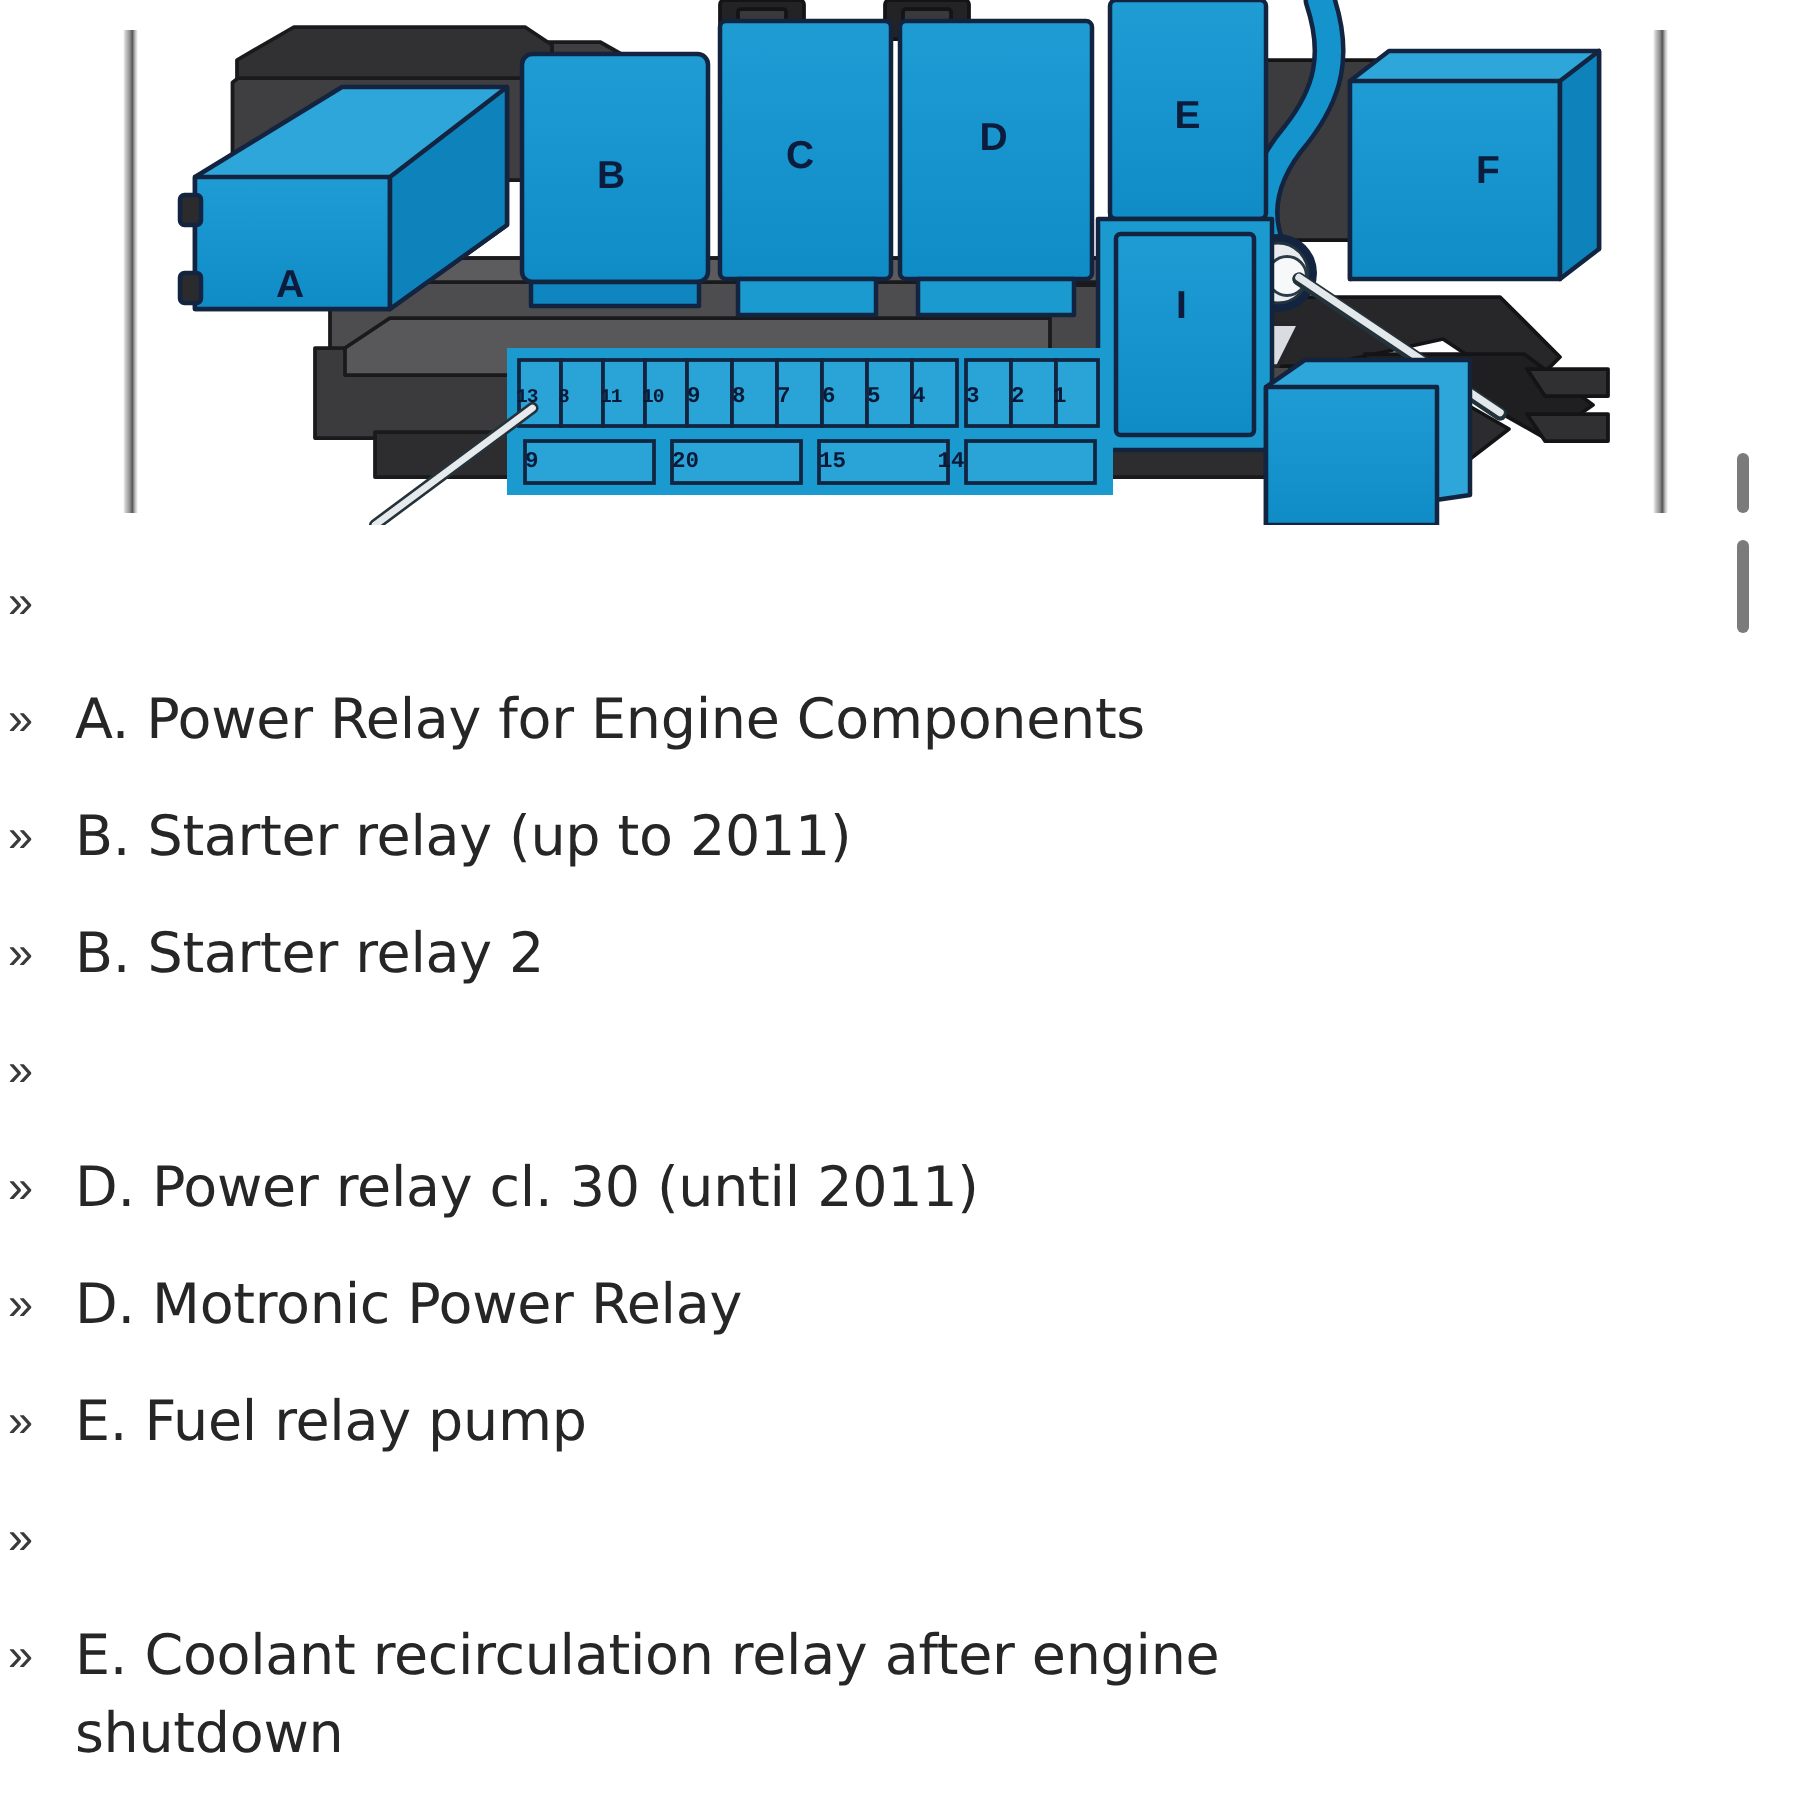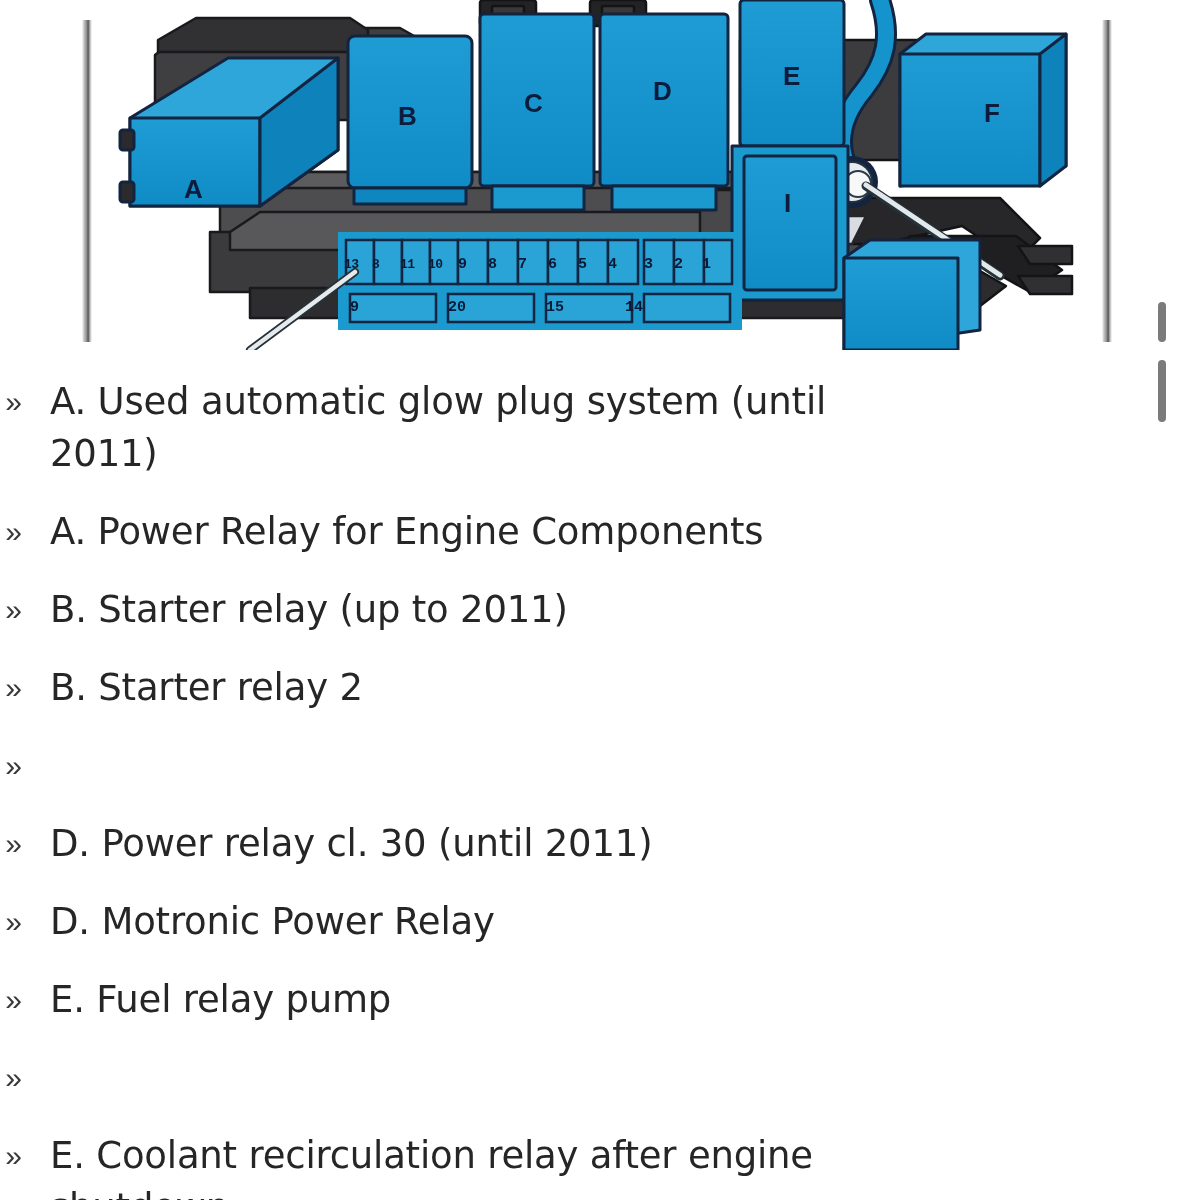--- a/index.html
+++ b/index.html
@@ -266,21 +266,20 @@
     <div class="fuse-num" style="left:250px; top:300px; width:86px;">9</div>
     <div class="fuse-num" style="left:348px; top:300px; width:86px;">20</div>
     <div class="fuse-num" style="left:446px; top:300px; width:86px;">15</div>
     <div class="fuse-num" style="left:525px; top:300px; width:86px;">14</div>
   </div>
 
   <div id="list">
 
     <div class="item two-line">
       <span class="bullet">»</span>
-      <span class="txt">A. Used automatic glow plug system (until 2011)</span>
     </div>
 
     <div class="item">
       <span class="bullet">»</span>
       <span class="txt">A. Power Relay for Engine Components</span>
     </div>
 
     <div class="item">
       <span class="bullet">»</span>
       <span class="txt">B. Starter relay (up to 2011)</span>

